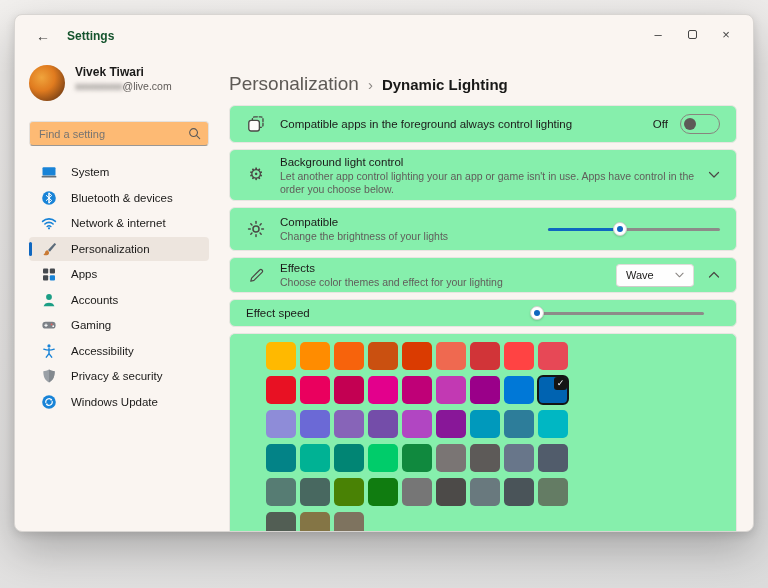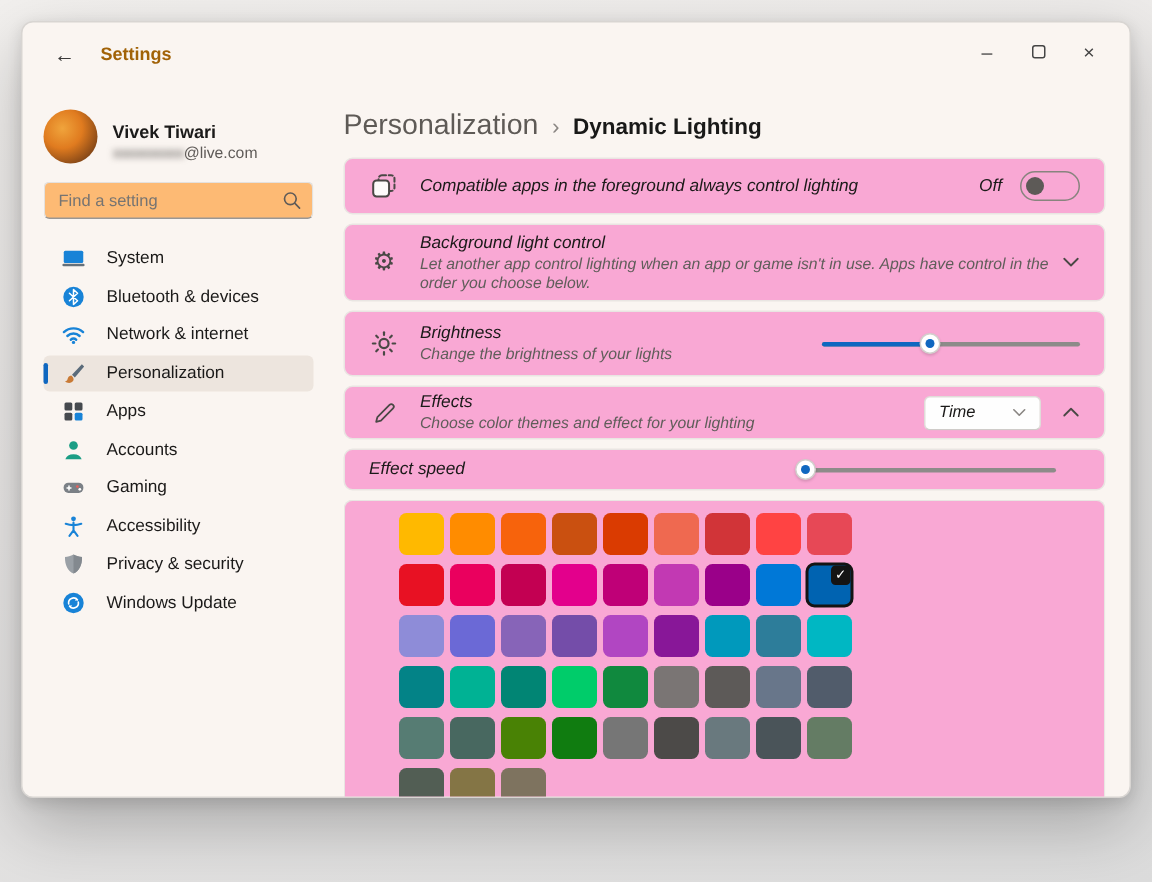--- a/index.html
+++ b/index.html
@@ -7,30 +7,30 @@
     font-family:"Liberation Sans","DejaVu Sans",sans-serif;
     background:linear-gradient(165deg,#f2f0ee 0%,#e9e7e6 45%,#dcdcdc 100%); }
 
   .window { position:absolute; left:14px; top:14px; width:740px; height:518px;
     background:#faf5f1; border:1px solid #d8d5d2; border-radius:8px; overflow:hidden;
     box-shadow:0 18px 45px rgba(0,0,0,.25), 0 3px 10px rgba(0,0,0,.12); }
 
   
   .titlebar { height:46px; display:flex; align-items:flex-start; padding:10px 0 0 16px; position:relative; }
   .back-btn { font-size:14px; color:#3b3a39; width:24px; height:22px; line-height:22px; text-align:center; border-radius:4px; cursor:default; }
-  .win-title { font-size:12px; font-weight:700; color:#a16207; margin-left:12px; line-height:22px; }
+  .win-title { font-size:12px; font-weight:700; color:#14532d; margin-left:12px; line-height:22px; }
   .caption { position:absolute; right:10px; top:6px; display:flex; }
   .cap-btn { width:34px; height:26px; display:flex; align-items:center; justify-content:center; color:#454545; font-size:13px; }
   .max-box { width:9px; height:9px; border:1.2px solid #454545; border-radius:2px; }
 
   .body { display:flex; height:472px; }
 
   
   .sidebar { width:208px; padding:4px 14px 0 14px; flex-shrink:0; }
-  .profile { display:flex; align-items:flex-end; gap:10px; height:44px; border-radius:4px; }
+  .profile { display:flex; align-items:flex-start; gap:10px; height:44px; border-radius:4px; }
   .avatar { width:36px; height:36px; border-radius:50%; flex-shrink:0;
     background:radial-gradient(circle at 35% 35%, #f0a43c 0%, #e07b1f 40%, #8a4a17 75%, #5d3212 100%); }
   .p-name { font-size:12px; font-weight:700; color:#1b1a19; line-height:15px; }
   .p-email { font-size:10.5px; color:#5f5b58; line-height:13px; }
   .blurred { filter:blur(2.3px); letter-spacing:-.5px; }
   .searchbox { margin-top:12px; position:relative; }
   .searchbox input { width:100%; height:25px; border:1px solid #e4e1de; border-bottom:1px solid #9a9794;
     border-radius:4px; background:#fdba74; padding:0 26px 0 9px; font-size:11px; color:#1b1a19;
     font-family:inherit; outline:none; }
   .searchbox input::placeholder { color:#767472; }
@@ -44,22 +44,22 @@
   .nav-ic { width:16px; height:16px; flex-shrink:0; display:block; }
 
   
   .main { flex:1; padding:0 16px 0 6px; }
   .breadcrumb { margin-top:12px; display:flex; align-items:baseline; gap:9px; }
   .bc-parent { font-size:19px; color:#5e5a56; }
   .bc-sep { font-size:15px; color:#8a8683; }
   .bc-current { font-size:15px; font-weight:700; color:#191918; }
 
   .cards { margin-top:10px; display:flex; flex-direction:column; gap:6px; }
-  .card { background:#f9a8d4; border:1px solid #e9e5e2; border-radius:6px;
-    display:flex; align-items:center; padding:0 16px;font-style:italic; }
+  .card { background:#86efac; border:1px solid #e9e5e2; border-radius:6px;
+    display:flex; align-items:center; padding:0 16px; }
   .c-icon { width:20px; margin-right:14px; flex-shrink:0; display:flex; align-items:center; justify-content:center; color:#4a4845; }
   .c-text { flex:1; min-width:0; }
   .c-title { font-size:11.5px; color:#1b1a19; line-height:15px; }
   .c-desc { font-size:10.5px; color:#605d5a; line-height:13px; }
 
   .card.fg { height:38px; }
   .toggle-label { font-size:11.5px; color:#1b1a19; margin-right:12px; }
   .toggle { width:40px; height:20px; border:1px solid #88847e; border-radius:10px; position:relative; background:transparent; }
   .toggle .knob { position:absolute; left:3px; top:3px; width:12px; height:12px; border-radius:50%; background:#5d5a57; }
 
@@ -233,21 +233,21 @@
           <span class="toggle-label">Off</span>
           <div class="toggle">
               <div class="knob"></div>
             </div>
         </div>
 
         <div class="card bg-ctl">
           <span class="c-icon gear-glyph">⚙</span>
           <div class="c-text">
             <div class="c-title">Background light control</div>
-            <div class="c-desc" style="max-width:420px;">Let another app control lighting when an app or game isn't in use. Apps have control in the order you choose below.</div>
+            <div class="c-desc" style="max-width:420px;">Let another app control lighting your an app or game isn't in use. Apps have control in the order you choose below.</div>
           </div>
           <span class="exp-chevron">
             <svg class="stroke-ic" width="12" height="8" viewBox="0 0 12 8">
                 <polyline points="1.5,1.5 6,6 10.5,1.5"></polyline>
               </svg>
           </span>
         </div>
 
         <div class="card bright">
           <span class="c-icon">
@@ -257,42 +257,42 @@
                 <line x1="8" y1="13.1" x2="8" y2="14.6"></line>
                 <line x1="1.4" y1="8" x2="2.9" y2="8"></line>
                 <line x1="13.1" y1="8" x2="14.6" y2="8"></line>
                 <line x1="3.4" y1="3.4" x2="4.4" y2="4.4"></line>
                 <line x1="11.6" y1="11.6" x2="12.6" y2="12.6"></line>
                 <line x1="12.6" y1="3.4" x2="11.6" y2="4.4"></line>
                 <line x1="4.4" y1="11.6" x2="3.4" y2="12.6"></line>
               </svg>
           </span>
           <div class="c-text">
-            <div class="c-title">Brightness</div>
+            <div class="c-title">Compatible</div>
             <div class="c-desc">Change the brightness of your lights</div>
           </div>
           <div class="slider" style="--pct: 42;">
             <div class="track"></div>
             <div class="fill"></div>
             <div class="knob"></div>
           </div>
         </div>
 
         <div class="card effects">
           <span class="c-icon">
             <svg class="stroke-ic" width="17" height="17" viewBox="0 0 16 16" style="stroke-width:1.1;">
                 <path d="M2.6 13.4l.8-3 7.6-7.6a1.5 1.5 0 012.2 2.2l-7.6 7.6z"></path>
               </svg>
           </span>
           <div class="c-text">
             <div class="c-title">Effects</div>
             <div class="c-desc">Choose color themes and effect for your lighting</div>
           </div>
           <div class="dropdown">
-            <span class="dd-value">Time</span>
+            <span class="dd-value">Wave</span>
             <svg class="stroke-ic" width="9" height="6" viewBox="0 0 10 6" style="stroke:#8a8683;">
                 <polyline points="1,1 5,5 9,1"></polyline>
               </svg>
           </div>
           <span class="exp-chevron">
             <svg class="stroke-ic" width="12" height="8" viewBox="0 0 12 8">
                 <polyline points="1.5,6 6,1.5 10.5,6"></polyline>
               </svg>
           </span>
         </div>

